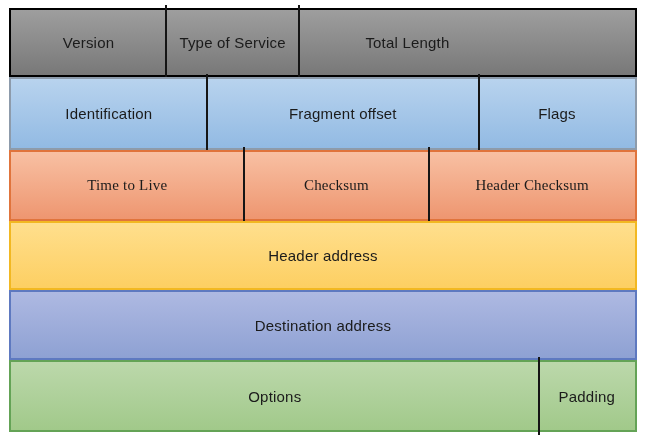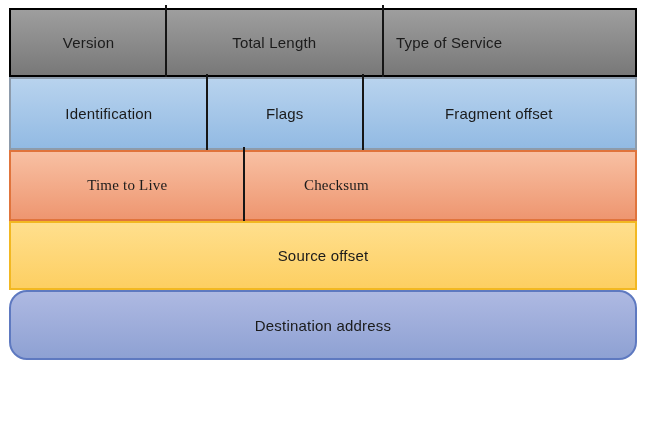--- a/index.html
+++ b/index.html
@@ -52,69 +52,80 @@
     font-size: 15px;
     color: #1b1b1b;
     letter-spacing: 0.2px;
     white-space: nowrap;
   }
   
   .h0 { height: 69px; }
   .h1 { height: 73px; }
   .h2 { height: 71px; font-family: Liberation Serif, serif; }
   .h3 { height: 69px; }
-  .h4 { height: 70px; border-radius: 18px; }
+  .h4 { height: 70px; }
   .h5 { height: 72px; }
 </style>
 </head>
 <body>
 
 <div class="stage">
   <div class="diagram">
 
     <div class="row h0" style="background: linear-gradient(rgb(158, 158, 158), rgb(120, 120, 120)); border-color: rgb(0, 0, 0);">
       <div class="cell" style="width:24.84%">
         <span class="lbl">Version</span>
       </div>
+      <div class="cell" style="width:21.34%">
+        <span class="lbl">Type of Service</span>
+      </div>
       <div class="cell" style="width:34.71%">
         <span class="lbl">Total Length</span>
-      </div>
-      <div class="cell" style="width:21.34%">
-        <span class="lbl">Type of Service</span>
       </div>
     </div>
 
     <div class="row h1" style="background: linear-gradient(rgb(184, 211, 238), rgb(146, 186, 227)); border-color: rgb(141, 155, 171);">
       <div class="cell" style="width:31.37%">
         <span class="lbl">Identification</span>
       </div>
+      <div class="cell" style="width:43.63%">
+        <span class="lbl">Fragment offset</span>
+      </div>
       <div class="cell" style="width:25.00%">
         <span class="lbl">Flags</span>
-      </div>
-      <div class="cell" style="width:43.63%">
-        <span class="lbl">Fragment offset</span>
       </div>
     </div>
 
     <div class="row h2" style="background: linear-gradient(rgb(248, 192, 163), rgb(238, 150, 112)); border-color: rgb(224, 116, 60);">
       <div class="cell" style="width:37.26%">
         <span class="lbl">Time to Live</span>
       </div>
       <div class="cell" style="width:29.78%">
         <span class="lbl">Checksum</span>
       </div>
+      <div class="cell" style="width:32.96%">
+        <span class="lbl">Header Checksum</span>
+      </div>
     </div>
 
     <div class="row h3" style="background: linear-gradient(rgb(255, 223, 141), rgb(253, 207, 98)); border-color: rgb(242, 184, 34);">
       <div class="cell" style="width:100%">
-        <span class="lbl">Source offset</span>
+        <span class="lbl">Header address</span>
       </div>
     </div>
 
     <div class="row h4" style="background: linear-gradient(rgb(174, 185, 226), rgb(142, 161, 211)); border-color: rgb(94, 121, 192);">
       <div class="cell" style="width:100%">
         <span class="lbl">Destination address</span>
       </div>
     </div>
 
+    <div class="row h5" style="background: linear-gradient(rgb(188, 216, 171), rgb(161, 201, 138)); border-color: rgb(100, 163, 86);">
+      <div class="cell" style="width:84.55%">
+        <span class="lbl">Options</span>
+      </div>
+      <div class="cell" style="width:15.45%">
+        <span class="lbl">Padding</span>
+      </div>
+    </div>
 
   </div>
 </div>
 
 </body></html>

